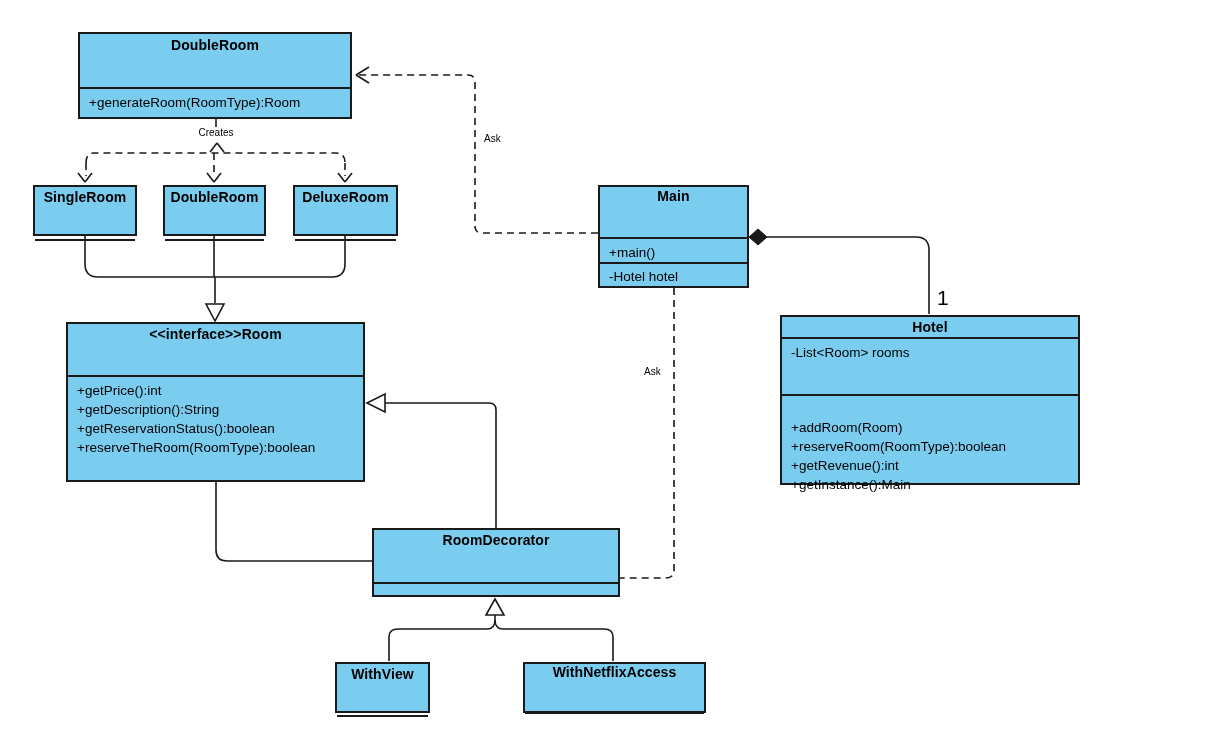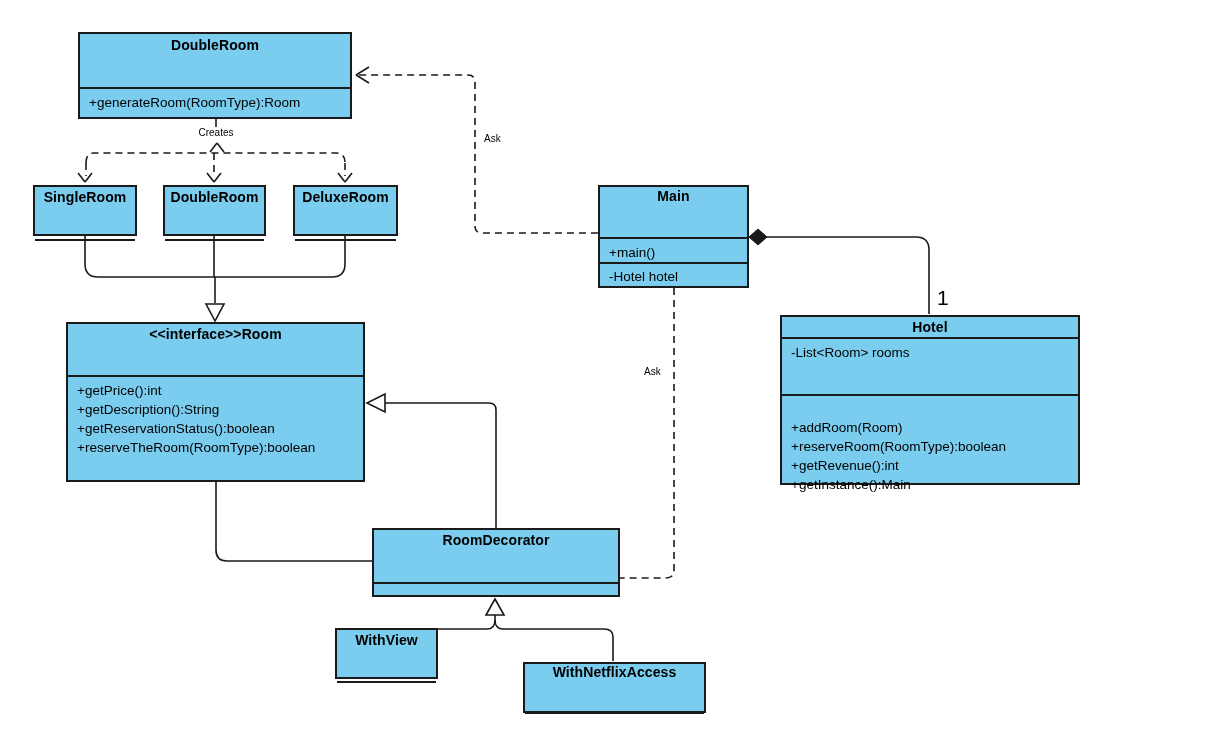--- a/index.html
+++ b/index.html
@@ -145,21 +145,21 @@
       <div class="row">+getRevenue():int</div>
       <div class="row">+getInstance():Main</div>
     </div>
   </div>
 
   <div class="cls" style="left:372px;top:528px;width:248px;height:69px">
     <div class="ttl" style="height:20px">RoomDecorator</div>
     <div class="cmp grow"></div>
   </div>
 
-  <div class="cls" style="left:335px;top:628px;width:103px;height:51px">
+  <div class="cls" style="left:335px;top:662px;width:95px;height:51px">
     <div class="ttl" style="height:19px">WithView</div>
     <div class="cmp grow"></div>
   </div>
 
   <div class="cls" style="left:523px;top:662px;width:183px;height:51px">
     <div class="ttl" style="height:16px">WithNetflixAccess</div>
     <div class="cmp grow"></div>
   </div>
 
   <div class="lbl" style="left:189px;top:126px;width:54px;text-align:center">Creates</div>

